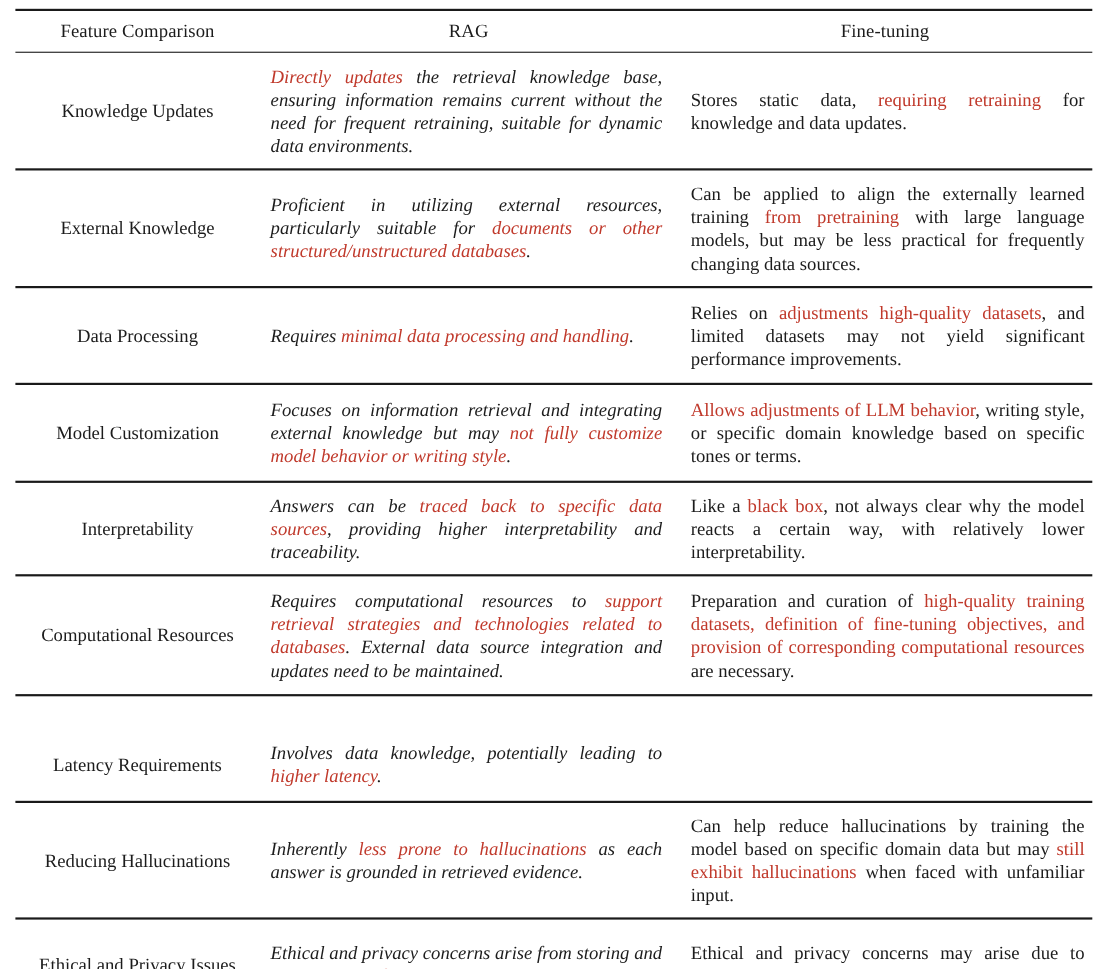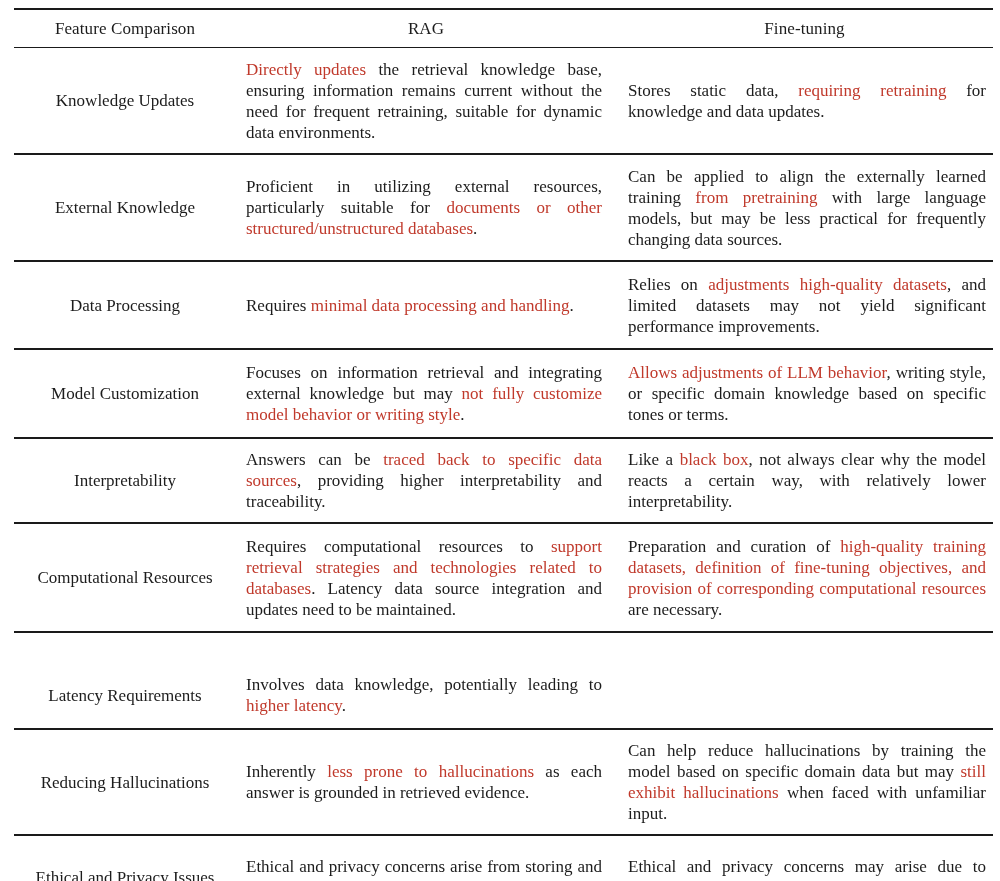--- a/index.html
+++ b/index.html
@@ -58,21 +58,21 @@
   #rows .row:nth-child(9){min-height:82px;}
   .cell{font-size:17px;line-height:21px;}
   .cell.feature{
     text-align:center;
     padding:8px 8px;
   }
   .cell.body{
     text-align:justify;
     padding:9px 0;
   }
-  .cell.rag{padding-left:10px;padding-right:14px;}
+  .cell.rag{padding-left:10px;padding-right:14px;font-style:italic;}
   .cell.ft{padding-left:12px;padding-right:7px;}
   .para{margin:0;}
   .seg-red{color:var(--accent);}
 </style>
 </head>
 <body>
 
 <div class="table-wrap">
   <div class="cmp-table">
     <div class="header-row">
@@ -127,21 +127,21 @@
       <p class="para"><span class="seg-plain">Answers can be </span><span class="seg-red">traced back to specific data sources</span><span class="seg-plain">, providing higher interpretability and traceability.</span></p>
     </div>
     <div class="cell body ft">
       <p class="para"><span class="seg-plain">Like a </span><span class="seg-red">black box</span><span class="seg-plain">, not always clear why the model reacts a certain way, with relatively lower interpretability.</span></p>
     </div>
   </div>
 
   <div class="row">
     <div class="cell feature">Computational Resources</div>
     <div class="cell body rag">
-      <p class="para"><span class="seg-plain">Requires computational resources to </span><span class="seg-red">support retrieval strategies and technologies related to databases</span><span class="seg-plain">. Latency data source integration and updates need to be maintained.</span></p>
+      <p class="para"><span class="seg-plain">Requires computational resources to </span><span class="seg-red">support retrieval strategies and technologies related to databases</span><span class="seg-plain">. External data source integration and updates need to be maintained.</span></p>
     </div>
     <div class="cell body ft">
       <p class="para"><span class="seg-plain">Preparation and curation of </span><span class="seg-red">high-quality training datasets, definition of fine-tuning objectives, and provision of corresponding computational resources</span><span class="seg-plain"> are necessary.</span></p>
     </div>
   </div>
 
   <div class="row">
     <div class="cell feature">Latency Requirements</div>
     <div class="cell body rag">
       <p class="para"><span class="seg-plain">Involves data knowledge, potentially leading to </span><span class="seg-red">higher latency</span><span class="seg-plain">.</span></p>

